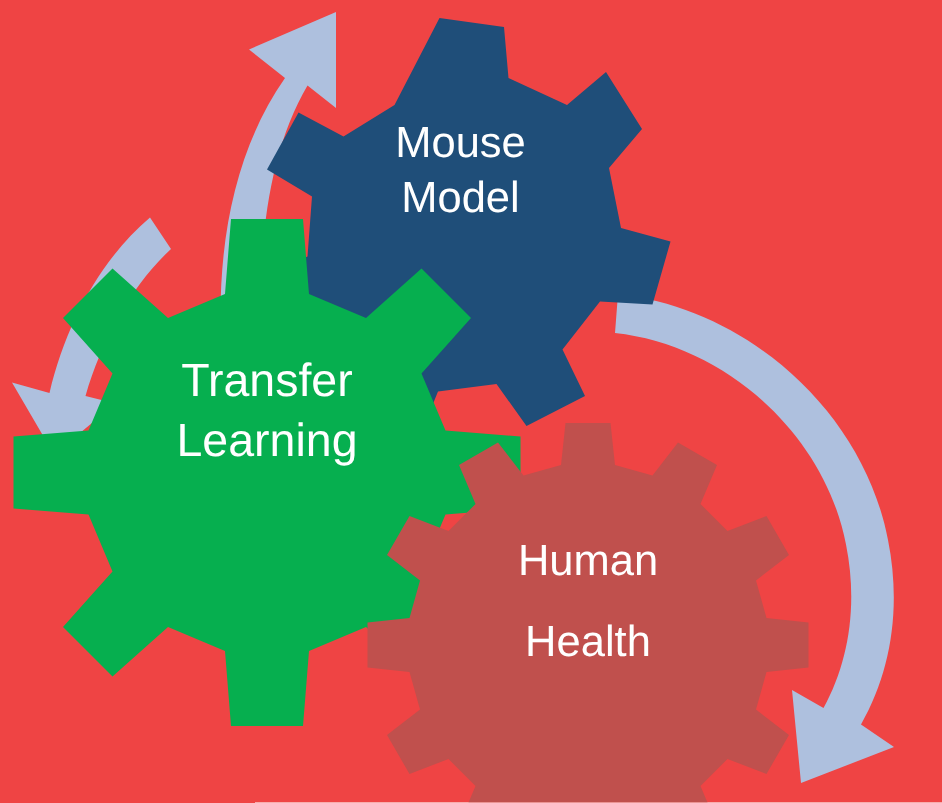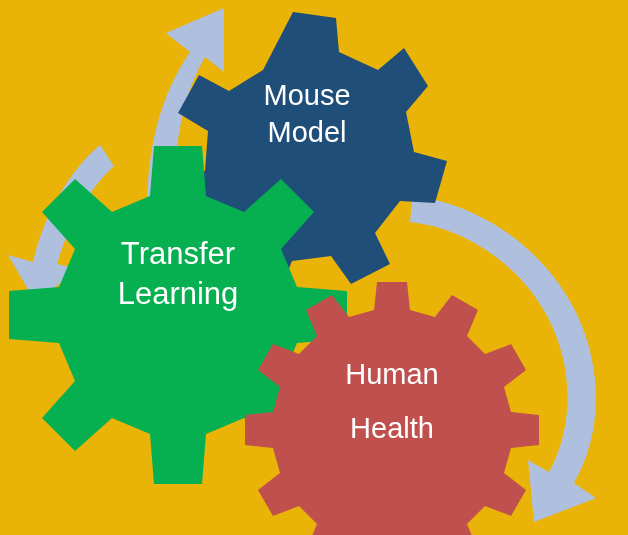--- a/index.html
+++ b/index.html
@@ -11,21 +11,21 @@
   body {
     width: 628px;
     height: 535px;
     font-family: "Liberation Sans", sans-serif;
     overflow: hidden;
   }
   #diagram-root {
     position: relative;
     width: 628px;
     height: 535px;
-    background: #eab308;
+    background: #ef4444;
   }
   #gear-svg {
     position: absolute;
     top: 0;
     left: 0;
     width: 628px;
     height: 535px;
     display: block;
   }
   .gear-label {

